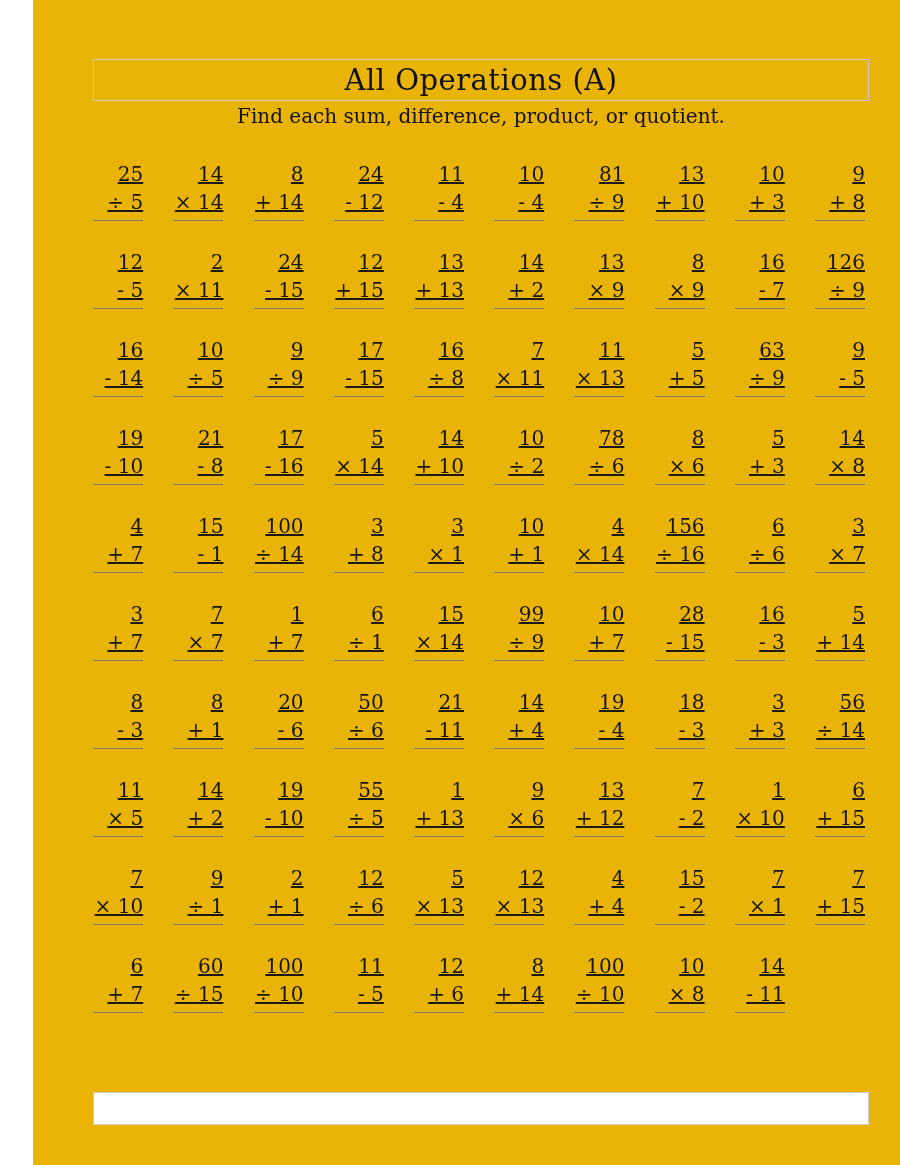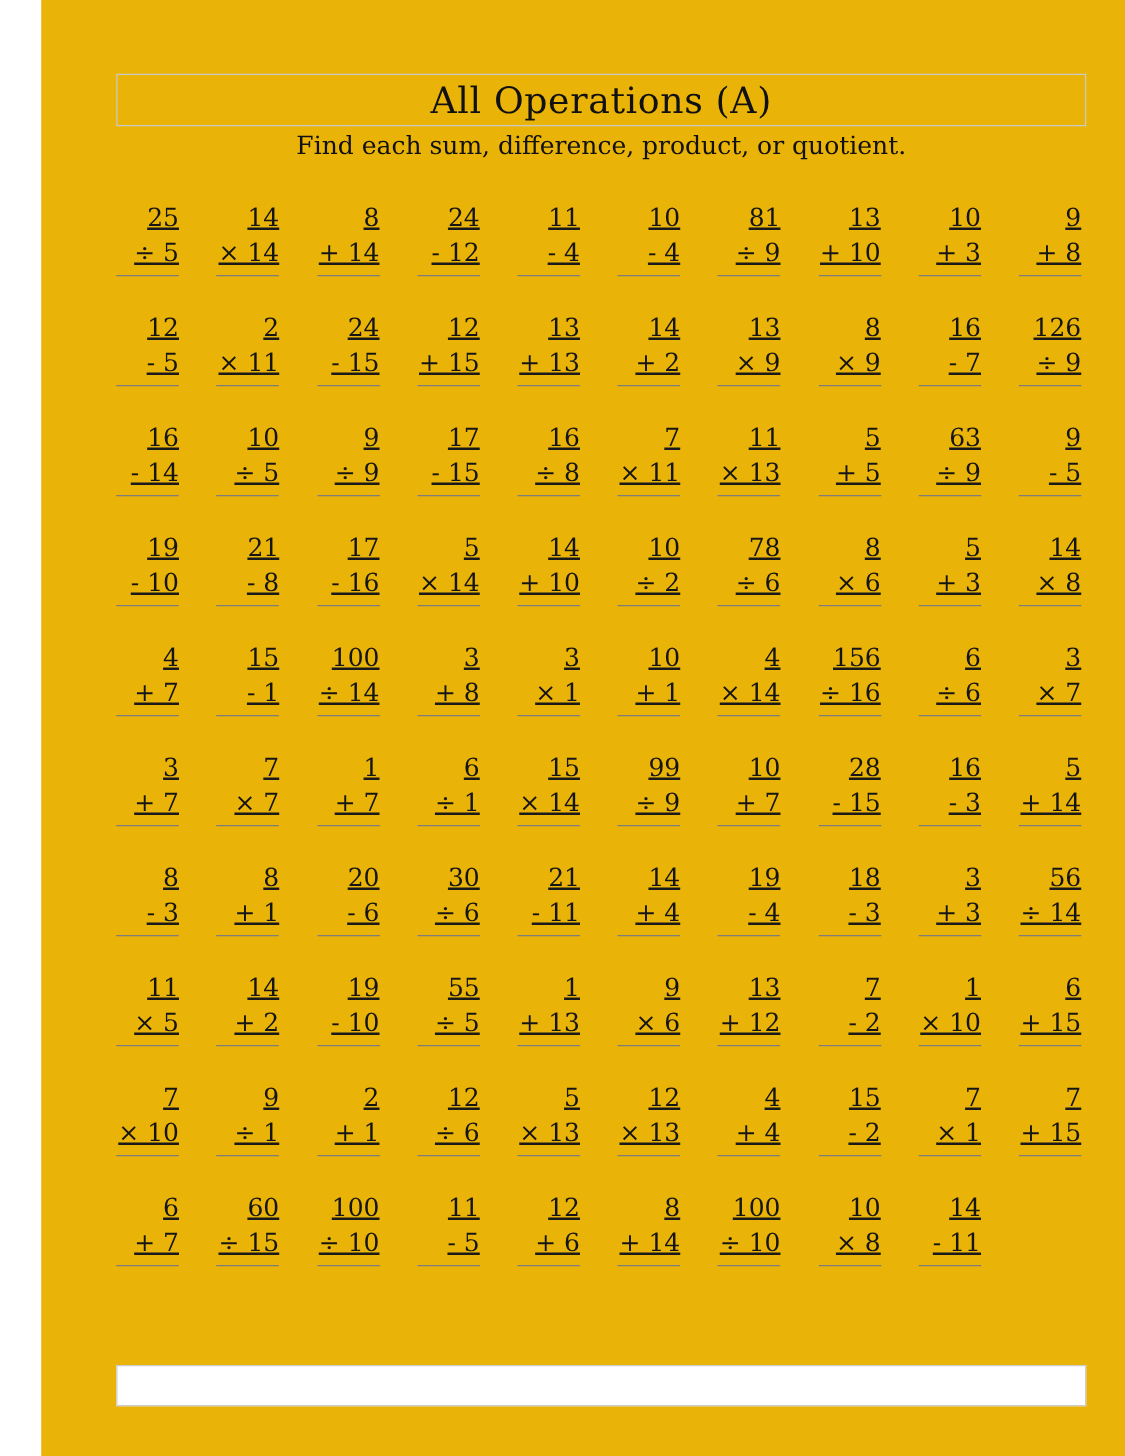--- a/index.html
+++ b/index.html
@@ -535,21 +535,21 @@
 
   <div class="cell">
     <div class="problem">
       <span class="line">20</span>
       <span class="line">- 6</span>
     </div>
   </div>
 
   <div class="cell">
     <div class="problem">
-      <span class="line">30</span>
+      <span class="line">50</span>
       <span class="line">÷ 6</span>
     </div>
   </div>
 
   <div class="cell">
     <div class="problem">
       <span class="line">21</span>
       <span class="line">- 11</span>
     </div>
   </div>

